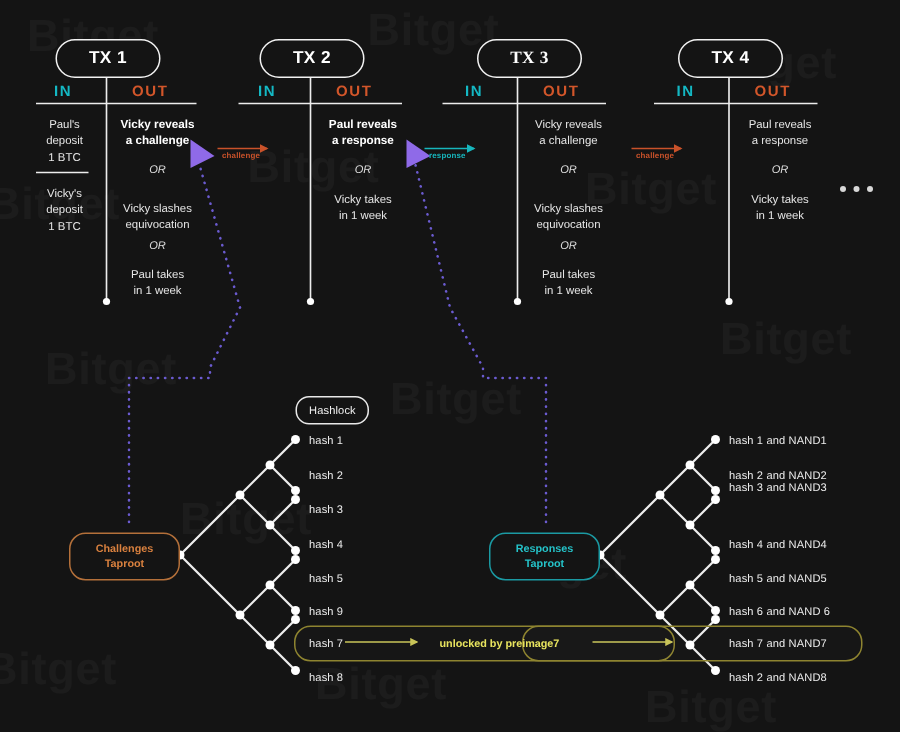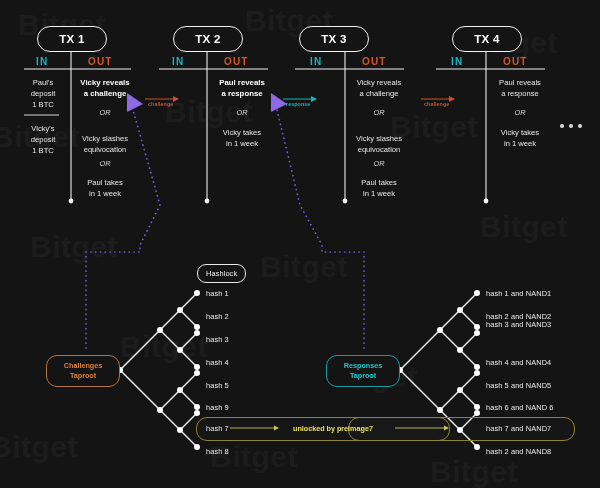--- a/index.html
+++ b/index.html
@@ -187,21 +187,21 @@
     <line x1="230" y1="428" x2="278" y2="428" stroke="#c9c457" stroke-width="0.9" marker-end="url(#mTriY)"></line>
     <line x1="395" y1="428" x2="448" y2="428" stroke="#c9c457" stroke-width="0.9" marker-end="url(#mTriY)"></line>
   </svg>
 
   <div class="txpill" style="left:37px;top:26px;">
     <span>TX 1</span>
   </div>
   <div class="txpill" style="left:173px;top:26px;">
     <span>TX 2</span>
   </div>
-  <div class="txpill" style="left:299px;top:26px;">
+  <div class="txpill" style="left:318px;top:26px;font-family:Liberation Serif, serif;">
     <span>TX 3</span>
   </div>
   <div class="txpill" style="left:452px;top:26px;align-items:center;">
     <span>TX 4</span>
   </div>
 
   <div class="inout in" style="left:36px;top:56px;">IN</div>
   <div class="inout out" style="left:88px;top:56px;">OUT</div>
   <div class="inout in" style="left:172px;top:56px;">IN</div>
   <div class="inout out" style="left:224px;top:56px;">OUT</div>

